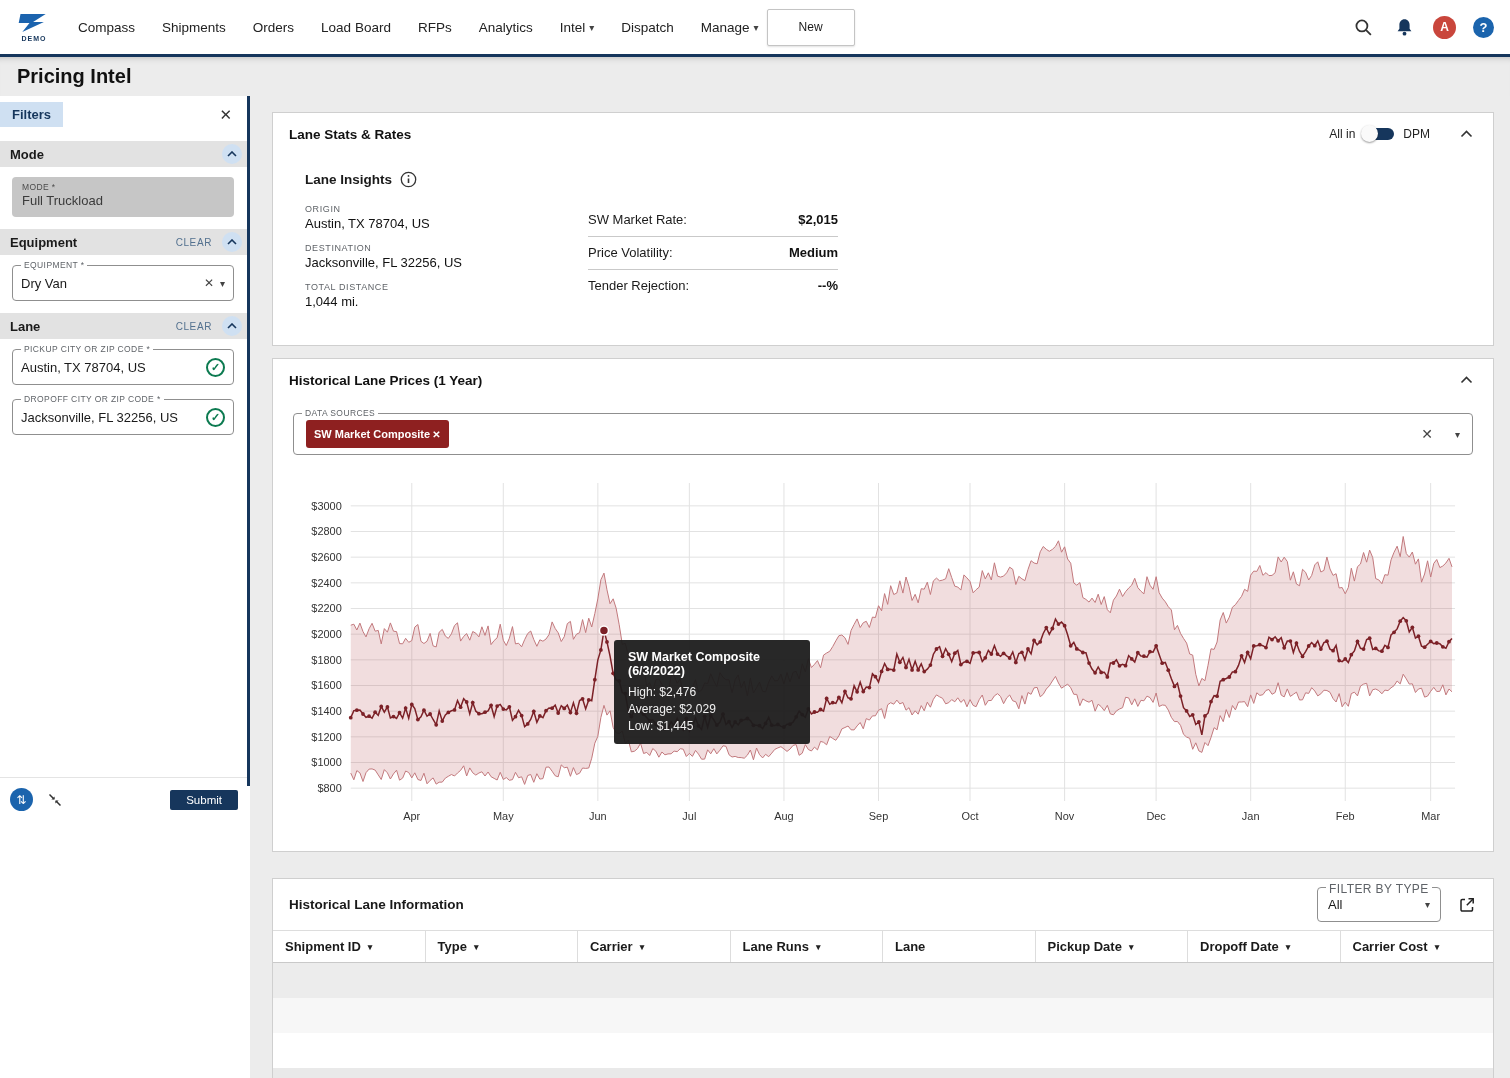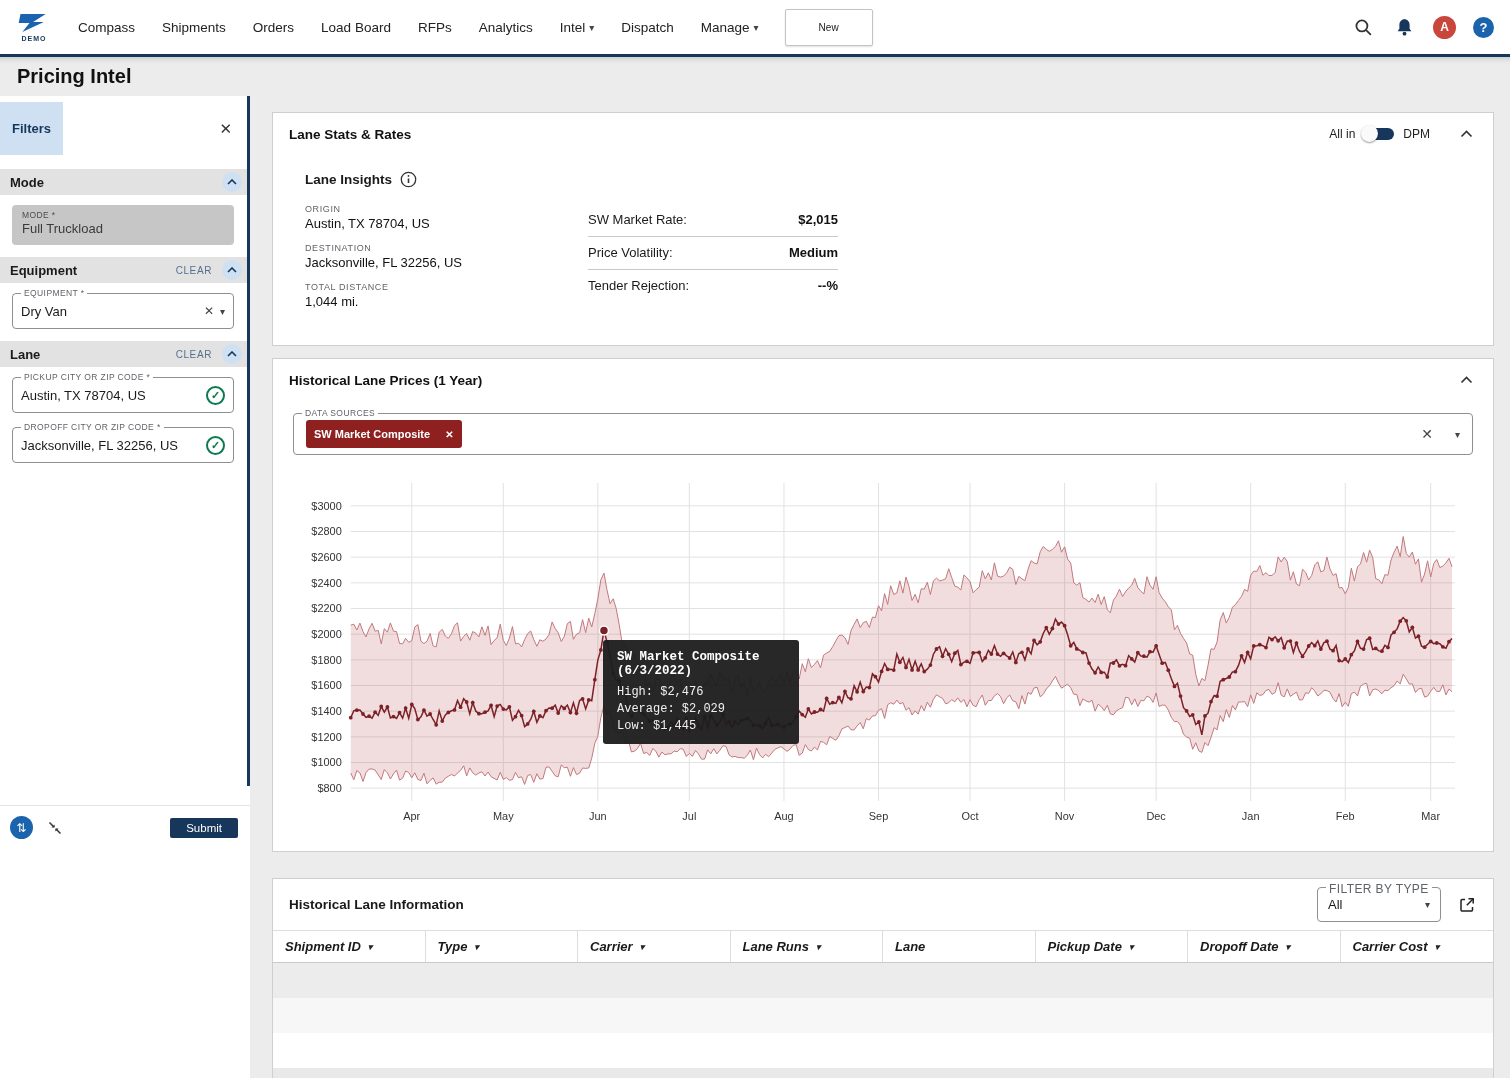--- a/index.html
+++ b/index.html
@@ -7,22 +7,22 @@
     font-family:"Liberation Sans", sans-serif; background:#ececec; color:#1a1a1a; }
 
   
   .topnav { height:57px; background:#fff; border-bottom:3px solid #16365c;
     display:flex; align-items:center; padding:0 16px; }
   .logo { display:flex; flex-direction:column; align-items:center; margin-right:26px; cursor:pointer; }
   .logo-demo { font-size:7px; font-weight:bold; color:#16365c; letter-spacing:1px; margin-top:1px; }
   .nav-items { display:flex; align-items:center; gap:27px; }
   .nav-item { font-size:13.5px; color:#222; cursor:pointer; display:flex; align-items:center; gap:4px; white-space:nowrap; }
   .nav-caret { font-size:10px; color:#444; }
-  .new-btn { margin-left:26px; width:88px; height:37px; background:#fff; border:1px solid #c4c4c4;
-    border-radius:2px; font-size:10px; display:flex; align-items:center; justify-content:center;
+  .new-btn { margin-left:8px; width:88px; height:37px; background:#fff; border:1px solid #c4c4c4;
+    border-radius:2px; font-size:12px; display:flex; align-items:center; justify-content:center;
     cursor:pointer; box-shadow:0 1px 2px rgba(0,0,0,0.12); }
   .nav-right { margin-left:auto; display:flex; align-items:center; gap:17px; }
   .icon-btn { width:24px; height:24px; display:flex; align-items:center; justify-content:center; cursor:pointer; }
   .avatar { width:23px; height:23px; border-radius:50%; background:#c9463c; color:#fff; font-size:12px;
     font-weight:bold; display:flex; align-items:center; justify-content:center; cursor:pointer; }
   .help-circle { width:21px; height:21px; border-radius:50%; background:#1b64ad; color:#fff; font-size:13px;
     font-weight:bold; display:flex; align-items:center; justify-content:center; cursor:pointer; }
 
   
   .titlebar { height:39px; background:#ececec; display:flex; align-items:center; padding-left:17px;
@@ -31,21 +31,21 @@
 
   
   .content { display:flex; height:982px; }
   .sidebar { width:250px; background:#fff; position:relative; flex-shrink:0; }
   .sidebar-accent { position:absolute; right:0; top:0; width:3px; height:690px; background:#16365c; }
   .main { flex:1; padding:16px 16px 0 22px; overflow:hidden; }
 
   
   .sb-head { display:flex; align-items:center; justify-content:space-between; padding:6px 10px 6px 0; }
   .filters-tab { background:#cfe0f2; color:#16365c; font-size:13px; font-weight:bold;
-    padding:19px 12px; cursor:pointer; }
+    padding:5px 12px; cursor:pointer; }
   .sb-close { font-size:15px; color:#333; cursor:pointer; padding:0 8px; }
   .sb-section-head { background:#e2e2e2; height:26px; display:flex; align-items:center;
     padding:0 8px 0 10px; margin-top:8px; }
   .sb-section-title { font-size:13px; font-weight:bold; color:#1a1a1a; flex:1; }
   .clear-link { font-size:10px; color:#53718f; letter-spacing:0.6px; margin-right:10px; cursor:pointer; }
   .chev-circle { width:20px; height:20px; border-radius:50%; background:#cfe0f2;
     display:flex; align-items:center; justify-content:center; cursor:pointer; }
   .sb-field-wrap { padding:10px 16px 4px 12px; }
   .field { position:relative; border:1px solid #8f8f8f; border-radius:4px; background:#fff;
     height:36px; display:flex; align-items:center; padding:0 8px; cursor:pointer; }
@@ -96,21 +96,21 @@
   .toggle-lbl { font-size:12px; color:#222; }
   .toggle { width:30px; height:12px; border-radius:7px; background:#16365c; position:relative; cursor:pointer; }
   .toggle-knob { position:absolute; left:-3px; top:-3px; width:17px; height:17px; border-radius:50%;
     background:#fafafa; box-shadow:0 1px 2px rgba(0,0,0,0.4); }
 
   
   .hp-body { padding:4px 20px 12px; }
   .ds-field { position:relative; border:1px solid #8f8f8f; border-radius:4px; height:42px;
     margin:8px 0 12px; display:flex; align-items:center; padding:0 12px; }
   .chip { background:#8e2020; color:#fff; font-size:11px; font-weight:bold; border-radius:3px;
-    padding:8px 8px; display:flex; align-items:center; gap:15px; cursor:pointer; }
+    padding:8px 8px; display:flex; align-items:center; gap:2px; cursor:pointer; }
   .chip-x { font-size:10px; cursor:pointer; }
   .ds-right { margin-left:auto; display:flex; align-items:center; gap:16px; }
   .chart-wrap { position:relative; height:372px; }
   .chart-tooltip { position:absolute; background:rgba(28,28,28,0.95); color:#fff; border-radius:3px;
     padding:10px 14px 11px; width:196px; pointer-events:none; z-index:5; }
   .tt-title { font-size:12.5px; font-weight:bold; margin-bottom:7px; }
   .tt-line { font-size:12px; margin-top:3px; color:#f0f0f0; }
 
   
   .tbl-head { display:flex; align-items:center; padding:8px 14px 8px 16px; }
@@ -119,21 +119,21 @@
   .filter-select { position:relative; border:1px solid #8f8f8f; border-radius:4px; width:124px; height:35px;
     display:flex; align-items:center; padding:0 10px; cursor:pointer; }
   .filter-select .field-label { font-size:12px; }
   .search-box { border:1px solid #9a9a9a; border-radius:4px; width:200px; height:35px;
     display:flex; align-items:center; padding:0 8px; gap:6px; background:#fff; }
   .search-box input { border:none; outline:none; font-size:13px; width:150px;
     font-family:"Liberation Sans",sans-serif; background:transparent; }
   .grid-header { display:grid; grid-template-columns:repeat(8,1fr); border-top:1px solid #ddd;
     border-bottom:1px solid #c9c9c9; }
   .gh-cell { display:flex; align-items:center; gap:7px; padding:0 12px; height:31px;
-    font-size:13px; font-weight:bold; border-right:1px solid #ddd; cursor:pointer; white-space:nowrap;font-style:italic; }
+    font-size:13px; font-weight:bold; border-right:1px solid #ddd; cursor:pointer; white-space:nowrap; }
   .gh-cell:last-child { border-right:none; }
   .sort-caret { font-size:9px; color:#222; }
   .tbl-row { height:35px; }
   .row-a { background:#ececec; }
   .row-b { background:#f7f7f7; }
   .row-c { background:#ffffff; }
   .tbl-footstrip { height:44px; background:#e9e9e9; }
 </style>
 </head>
 <body>
@@ -595,21 +595,21 @@
               <circle cx="1118.0" cy="153.8" r="1.9" fill="#7c2127"></circle>
               <circle cx="1124.1" cy="160.3" r="1.9" fill="#7c2127"></circle>
               <circle cx="1130.2" cy="169.2" r="1.9" fill="#7c2127"></circle>
               <circle cx="1136.4" cy="180.2" r="1.9" fill="#7c2127"></circle>
               <circle cx="1142.5" cy="174.4" r="1.9" fill="#7c2127"></circle>
               <circle cx="1148.6" cy="176.0" r="1.9" fill="#7c2127"></circle>
               <circle cx="1154.7" cy="179.8" r="1.9" fill="#7c2127"></circle>
               <circle cx="1160.9" cy="174.7" r="1.9" fill="#7c2127"></circle>
               <circle cx="312.2734806629834" cy="163.445" r="4.5" fill="#7c2127" stroke="#fff" stroke-width="1.5"></circle>
             </svg>
-          <div class="chart-tooltip" style="left: 310px; top: 173.445px; font-family: Liberation Mono, monospace;">
+          <div class="chart-tooltip" style="left: 321px; top: 173.445px;">
             <div class="tt-title">SW Market Composite (6/3/2022)</div>
             <div class="tt-line">High: $2,476</div>
             <div class="tt-line">Average: $2,029</div>
             <div class="tt-line">Low: $1,445</div>
           </div>
         </div>
       </div>
     </div>
 
     <div class="card">

